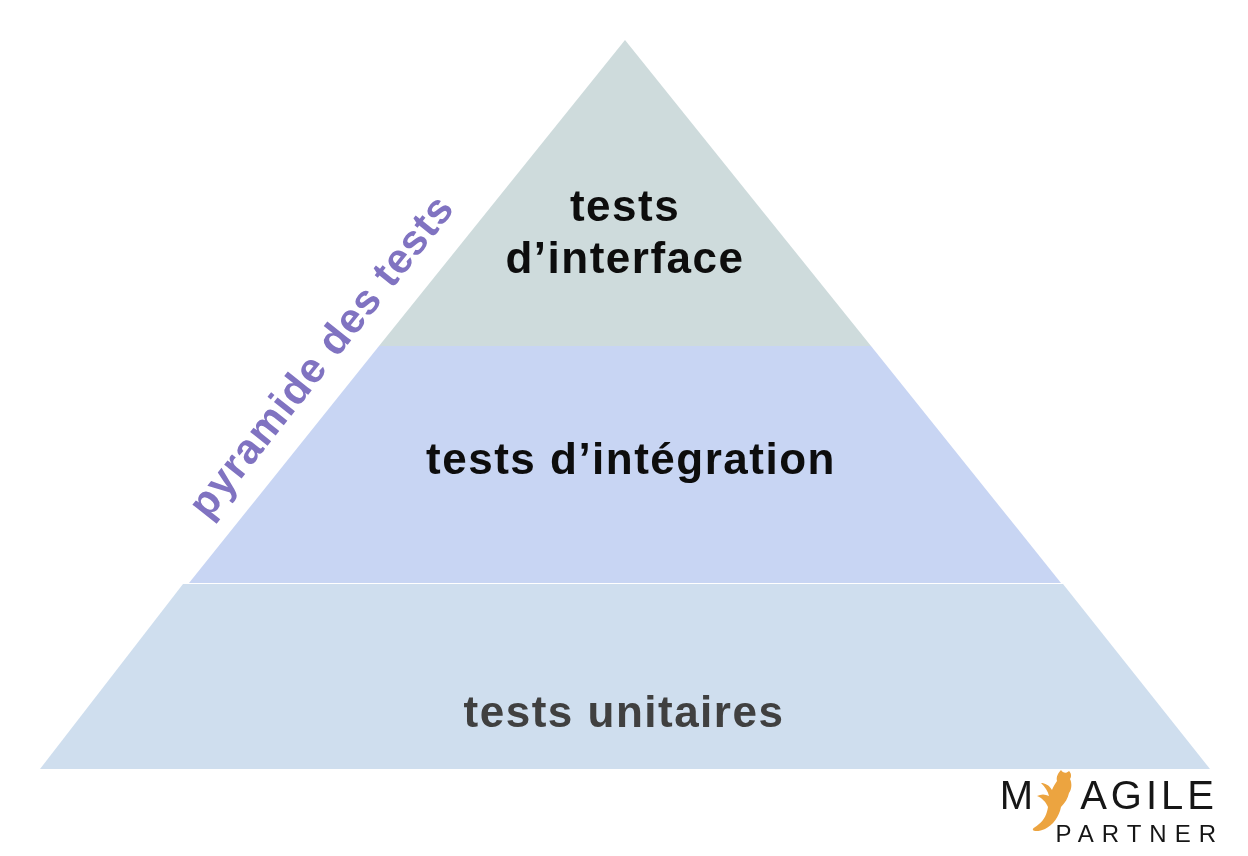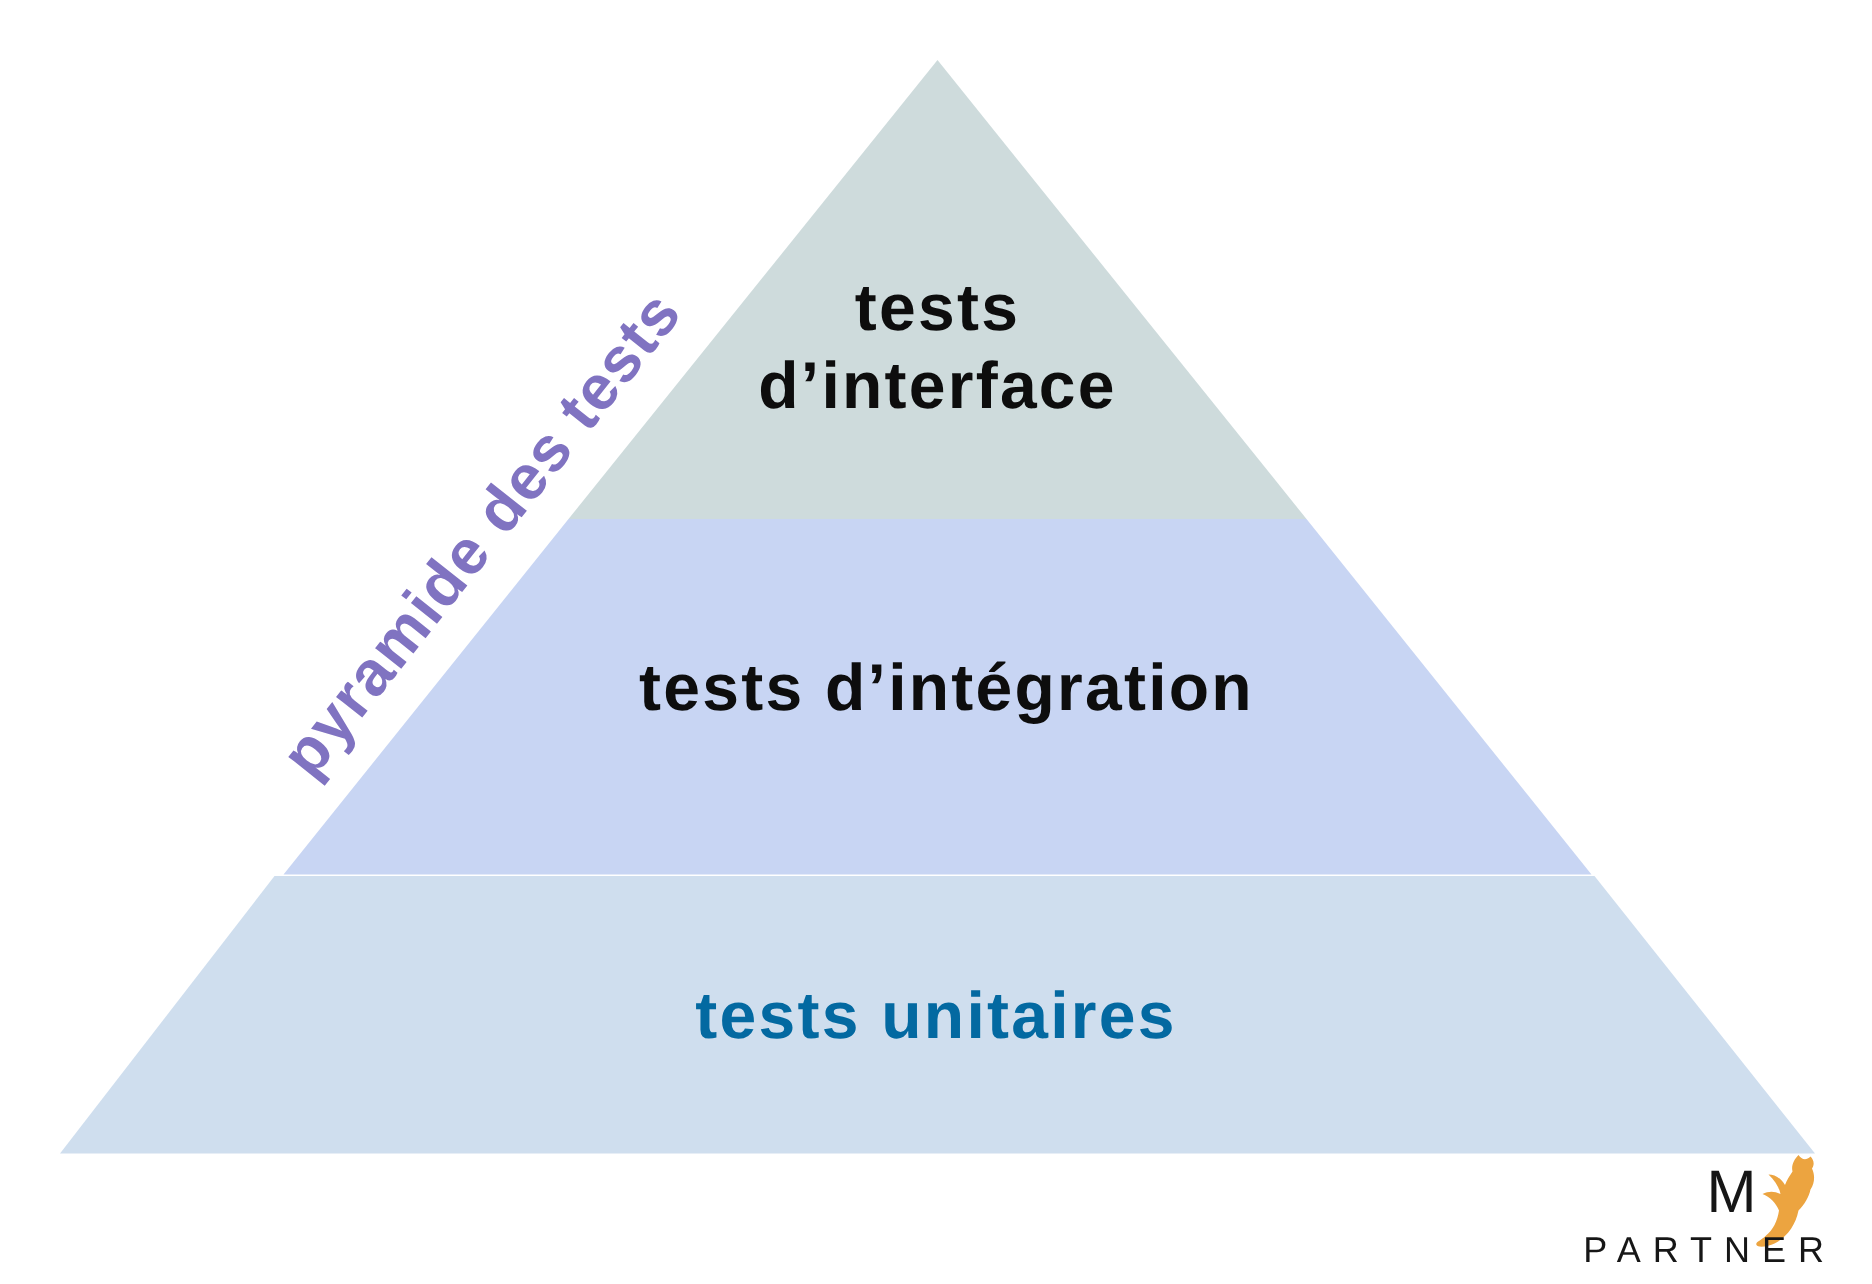--- a/index.html
+++ b/index.html
@@ -89,21 +89,21 @@
     <polygon points="183,584 1063,584 1210,769 40,769" fill="#cfdeee"></polygon>
   </svg>
 
   <div class="layer-label top" style="color: rgb(13, 13, 13);">
     <div>tests</div>
     <div>d’interface</div>
   </div>
 
   <div class="layer-label mid" style="color: rgb(13, 13, 13);">tests d’intégration</div>
 
-  <div class="layer-label bottom" style="color: #0369a1;">tests unitaires</div>
+  <div class="layer-label bottom" style="color: #404040; margin-top: 34px;">tests unitaires</div>
 
   <div class="rotated-label" style="color: rgb(128, 115, 193);">pyramide des tests</div>
 
   <div class="logo">
     <div class="logo-main" style="color: rgb(22, 22, 22);">
       <span>M</span>
       <svg class="bird" viewBox="0 0 52 66" xmlns="http://www.w3.org/2000/svg">
         <path d="M30 1 C27 4 25 8 26 12
                  C24 15 22 18 21 21
                  C18 16 14 14 10 14
@@ -112,17 +112,18 @@
                  C11 29 15 33 17 38
                  C16 45 13 51 8 55
                  C5 58 1 59 2 61
                  C3 63 10 62 14 60
                  C22 56 28 48 30 38
                  C34 34 37 29 38 24
                  C41 20 41 14 39 10
                  C41 7 40 4 38 2
                  C35 5 32 4 30 1 Z" fill="#eca440"></path>
       </svg>
+      <span>AGILE</span>
     </div>
     <div class="logo-sub" style="color: rgb(22, 22, 22);">PARTNER</div>
   </div>
 
 </div>
 
 </body></html>

